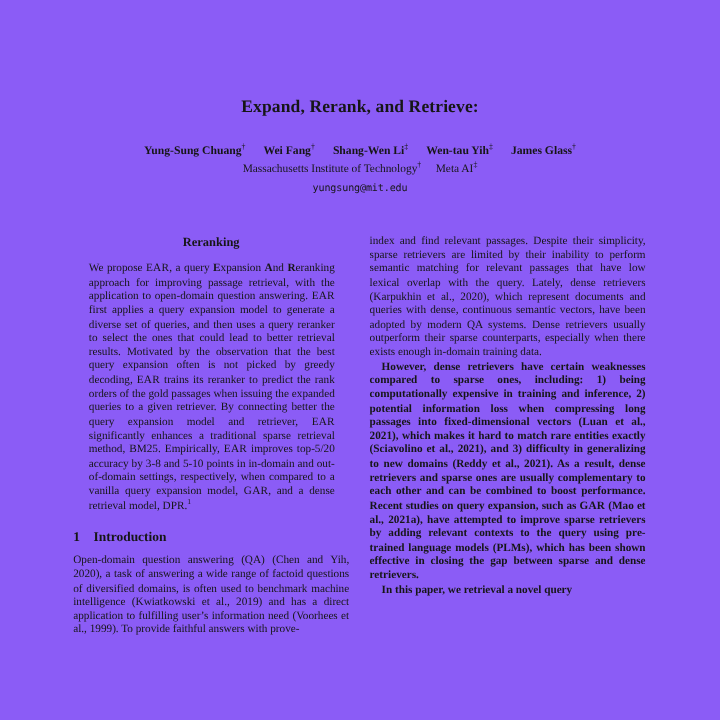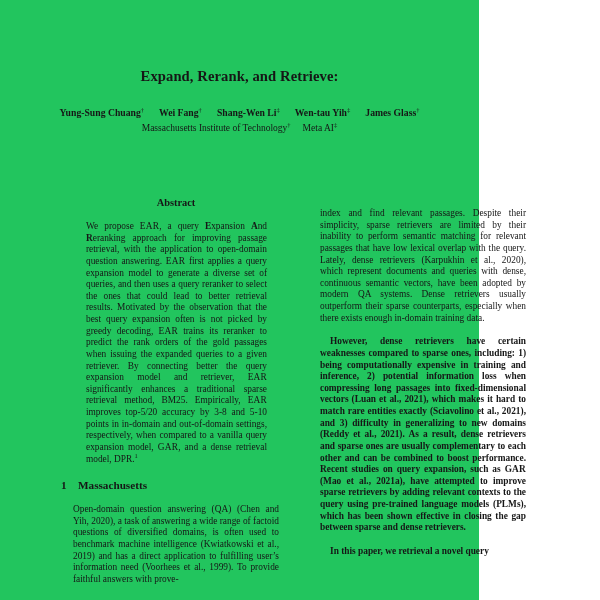--- a/index.html
+++ b/index.html
@@ -10,25 +10,25 @@
   body {
     width: 600px;
     height: 600px;
     overflow: hidden;
     font-family: "Liberation Serif", "DejaVu Serif", serif;
     color: #161616;
     -webkit-font-smoothing: antialiased;
   }
   .page {
     position: relative;
-    width: 479px;
+    width: 600px;
     height: 600px;
-    background: #22c55e;
+    background: #8b5cf6;
     box-sizing: border-box;
-    padding: 4px;
+    padding: 17px;
   }
 
   
   .title-block {
     padding-top: 63px;
     text-align: center;
   }
   .paper-title {
     font-size: 14.6px;
     font-weight: bold;
@@ -108,21 +108,21 @@
     text-align: center;
     font-size: 10.4px;
     font-weight: bold;
     line-height: 13px;
     margin: 0 0 10px 0;
   }
   .abstract-body {
     margin: 0 12px 0 13px;
   }
   p.para {
-    margin: 12px;
+    margin: 0;
     font-size: 9.35px;
     line-height: 11.62px;
     text-align: justify;
     text-justify: inter-word;
     hyphens: manual;
   }
   p.para.indent { text-indent: 10px; font-weight: bold; }
   p.para.noindent { text-indent: 0; }
 
   .sec-head {
@@ -154,31 +154,32 @@
 <div class="page">
 
   <div class="title-block">
     <h1 class="paper-title">
       <span>Expand, Rerank, and Retrieve:</span>
     </h1>
   </div>
 
   <div class="authors" id="authors"><span class="author">Yung-Sung Chuang<sup>†</sup></span><span class="author">Wei Fang<sup>†</sup></span><span class="author">Shang-Wen Li<sup>‡</sup></span><span class="author">Wen-tau Yih<sup>‡</sup></span><span class="author">James Glass<sup>†</sup></span></div>
   <div class="affils" id="affils"><span class="affil">Massachusetts Institute of Technology<sup>†</sup></span><span class="affil">Meta AI<sup>‡</sup></span></div>
+  <div class="email">yungsung@mit.edu</div>
 
   <div class="columns">
 
     <div class="col col-left">
-      <div class="abstract-head">Abstract</div>
+      <div class="abstract-head">Reranking</div>
       <div class="abstract-body">
         <p class="para noindent" id="abstract-text">We propose <span class="sc">EAR</span>, a query <span class="bold">E</span>xpansion <span class="bold">A</span>nd <span class="bold">R</span>eranking approach for improving passage retrieval, with the application to open-domain question answering. <span class="sc">EAR</span> first applies a query expansion model to generate a diverse set of queries, and then uses a <span class="ital">query reranker</span> to select the ones that could lead to better retrieval results. Motivated by the observation that the best query expansion often is not picked by greedy decoding, <span class="sc">EAR</span> trains its reranker to predict the rank orders of the gold passages when issuing the expanded queries to a given retriever. By connecting better the query expansion model and retriever, <span class="sc">EAR</span> significantly enhances a traditional sparse retrieval method, BM25. Empirically, <span class="sc">EAR</span> improves top-5/20 accuracy by 3-8 and 5-10 points in in-domain and out-of-domain settings, respectively, when compared to a vanilla query expansion model, <span class="sc">GAR</span>, and a dense retrieval model, DPR.<sup class="fn">1</sup></p>
       </div>
 
       <div class="sec-head">
-        <span class="num">1</span><span>Massachusetts</span>
+        <span class="num">1</span><span>Introduction</span>
       </div>
       <p class="para noindent">Open-domain question answering (QA) (Chen and Yih, 2020), a task of answering a wide range of factoid questions of diversified domains, is often used to benchmark machine intelligence (Kwiatkowski et al., 2019) and has a direct application to fulfilling user’s information need (Voorhees et al., 1999). To provide faithful answers with prove-</p>
     </div>
 
     <div class="col col-right">
       <p class="para noindent">index and find relevant passages. Despite their simplicity, sparse retrievers are limited by their inability to perform semantic matching for relevant passages that have low lexical overlap with the query. Lately, dense retrievers (Karpukhin et al., 2020), which represent documents and queries with dense, continuous semantic vectors, have been adopted by modern QA systems. Dense retrievers usually outperform their sparse counterparts, especially when there exists enough in-domain training data.</p>
       <p class="para indent" id="para-weak">However, dense retrievers have certain weaknesses compared to sparse ones, including: 1) being computationally expensive in training and inference, 2) potential information loss when compressing long passages into fixed-dimensional vectors (Luan et al., 2021), which makes it hard to match rare entities exactly (Sciavolino et al., 2021), and 3) difficulty in generalizing to new domains (Reddy et al., 2021). As a result, dense retrievers and sparse ones are usually complementary to each other and can be combined to boost performance. Recent studies on query expansion, such as <span class="sc">GAR</span> (Mao et al., 2021a), have attempted to improve sparse retrievers by adding relevant contexts to the query using pre-trained language models (PLMs), which has been shown effective in closing the gap between sparse and dense retrievers.</p>
       <p class="para indent">In this paper, we retrieval a novel query</p>
     </div>
 

